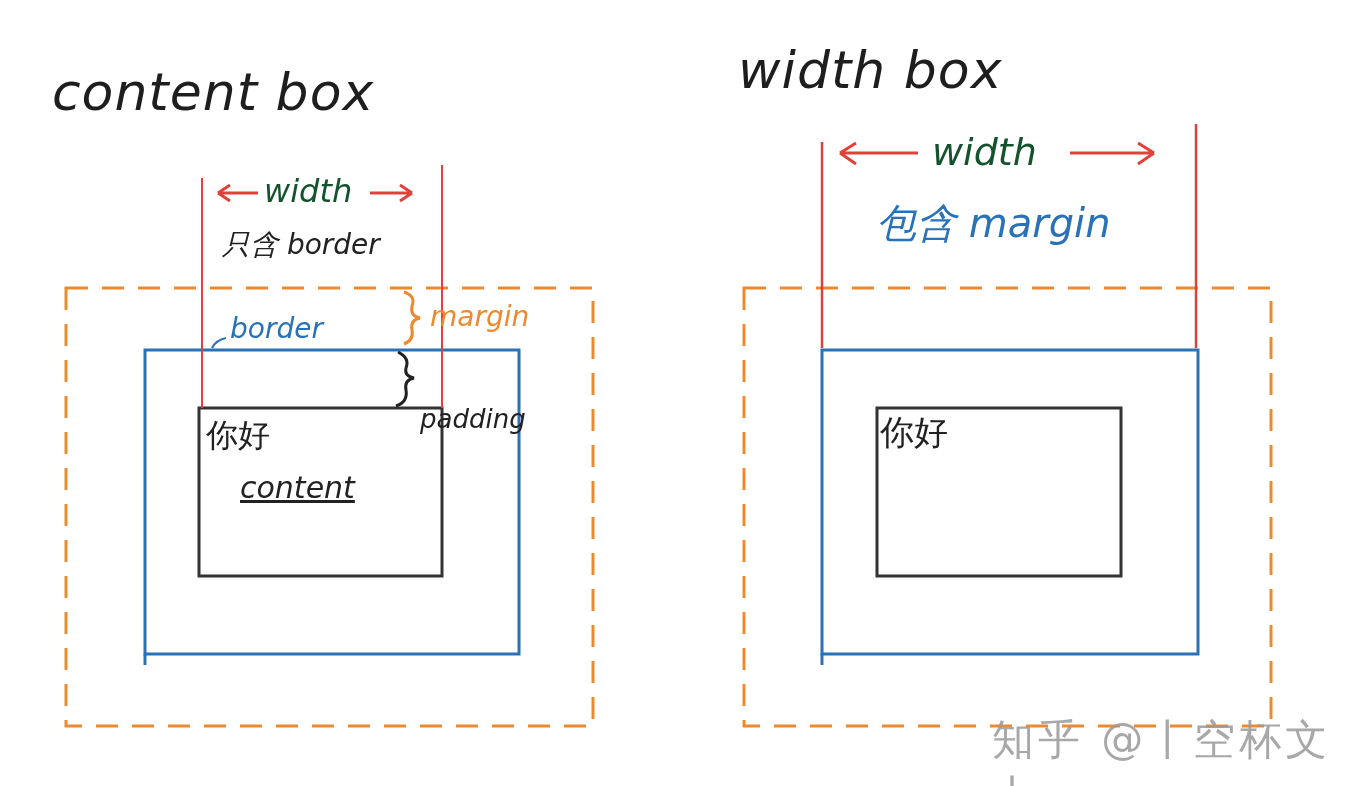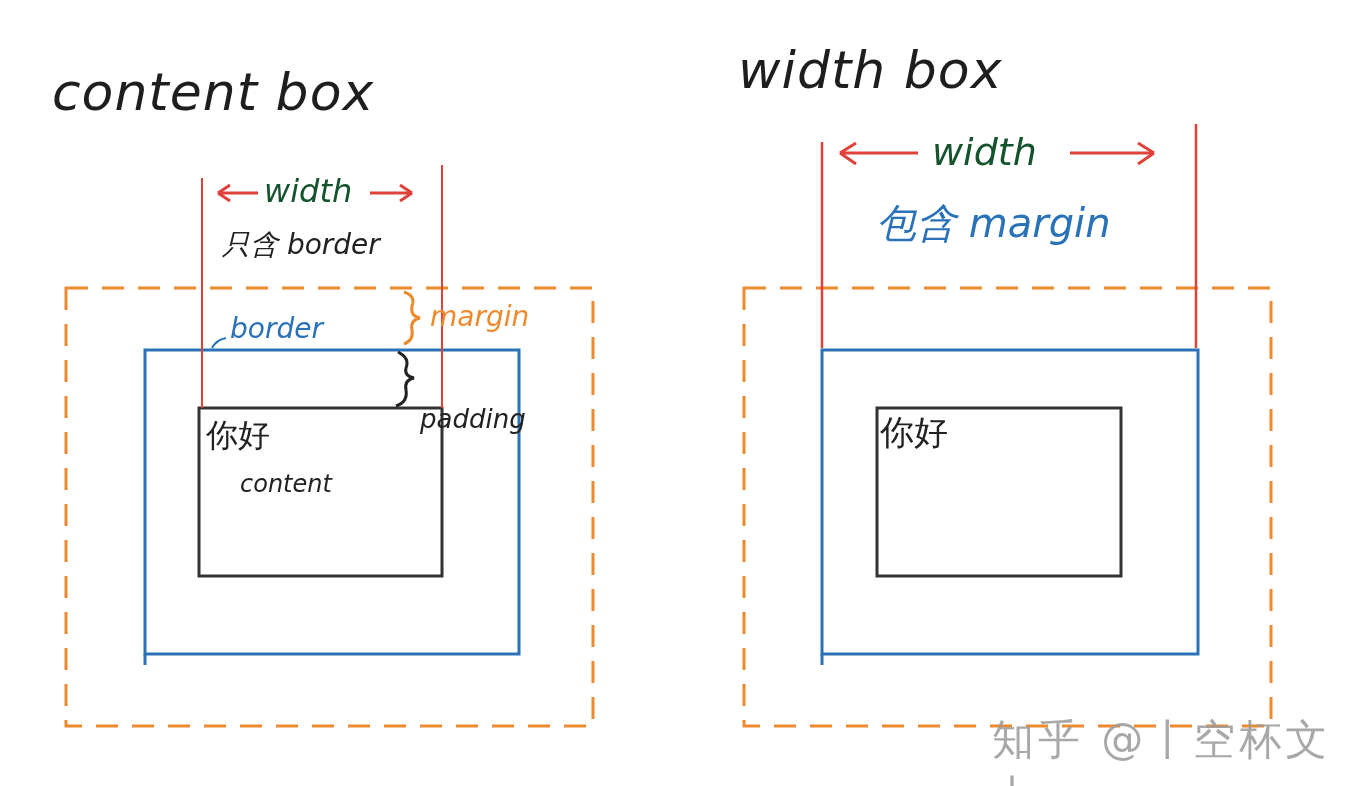--- a/index.html
+++ b/index.html
@@ -53,20 +53,20 @@
   <path d="M1070 153 L1154 153 M1154 153 L1138 143 M1154 153 L1138 164" stroke="#e0413a" stroke-width="3" fill="none"></path>
 </svg>
 
 <div class="abs hand title" style="left:52px; top:62px;">content box</div>
 <div class="abs hand red" style="left:264px; top:172px; font-size:32px;">width</div>
 <div class="abs hand black" style="left:222px; top:226px; font-size:28px;">只含 border</div>
 <div class="abs hand orange" style="left:430px; top:300px; font-size:28px;">margin</div>
 <div class="abs hand blue" style="left:230px; top:312px; font-size:28px;">border</div>
 <div class="abs hand black" style="left:420px; top:364px; font-size:26px;margin-top:40px;">padding</div>
 <div class="abs black" style="left:206px; top:414px; font-size:32px;">你好</div>
-<div class="abs hand black" style="left:240px; top:470px; font-size:24px;">content</div>
+<div class="abs hand black" style="left:240px; top:470px; font-size:30px;text-decoration:underline;">content</div>
 
 <div class="abs hand title" style="left:738px; top:40px;">width box</div>
 <div class="abs hand red" style="left:932px; top:130px; font-size:38px;">width</div>
 <div class="abs hand blue" style="left:876px; top:196px; font-size:40px;">包含 margin</div>
 <div class="abs black" style="left:880px; top:410px; font-size:34px;">你好</div>
 
 <div class="abs watermark" style="left:992px; top:712px;">知乎 @丨空杯文丨</div>
 
 </body></html>

